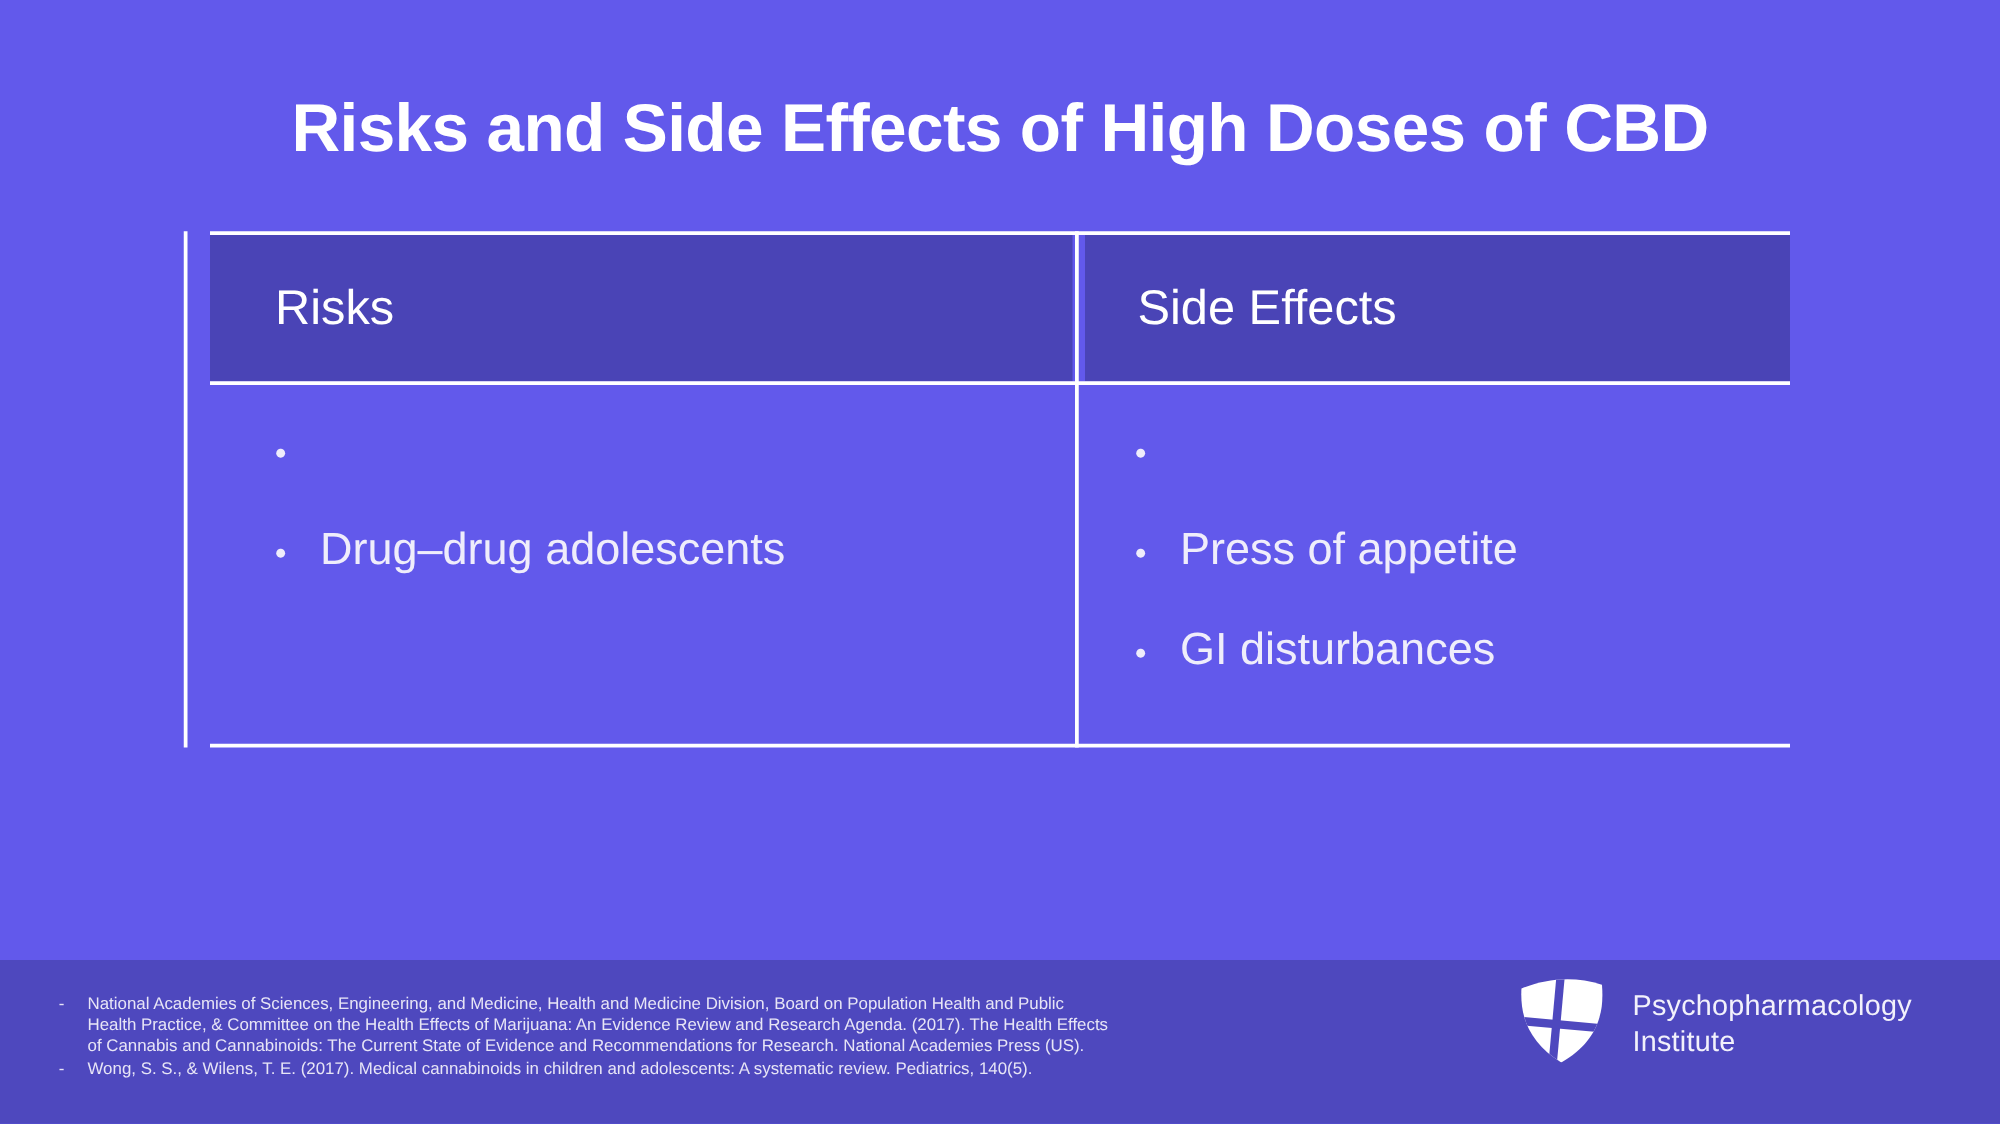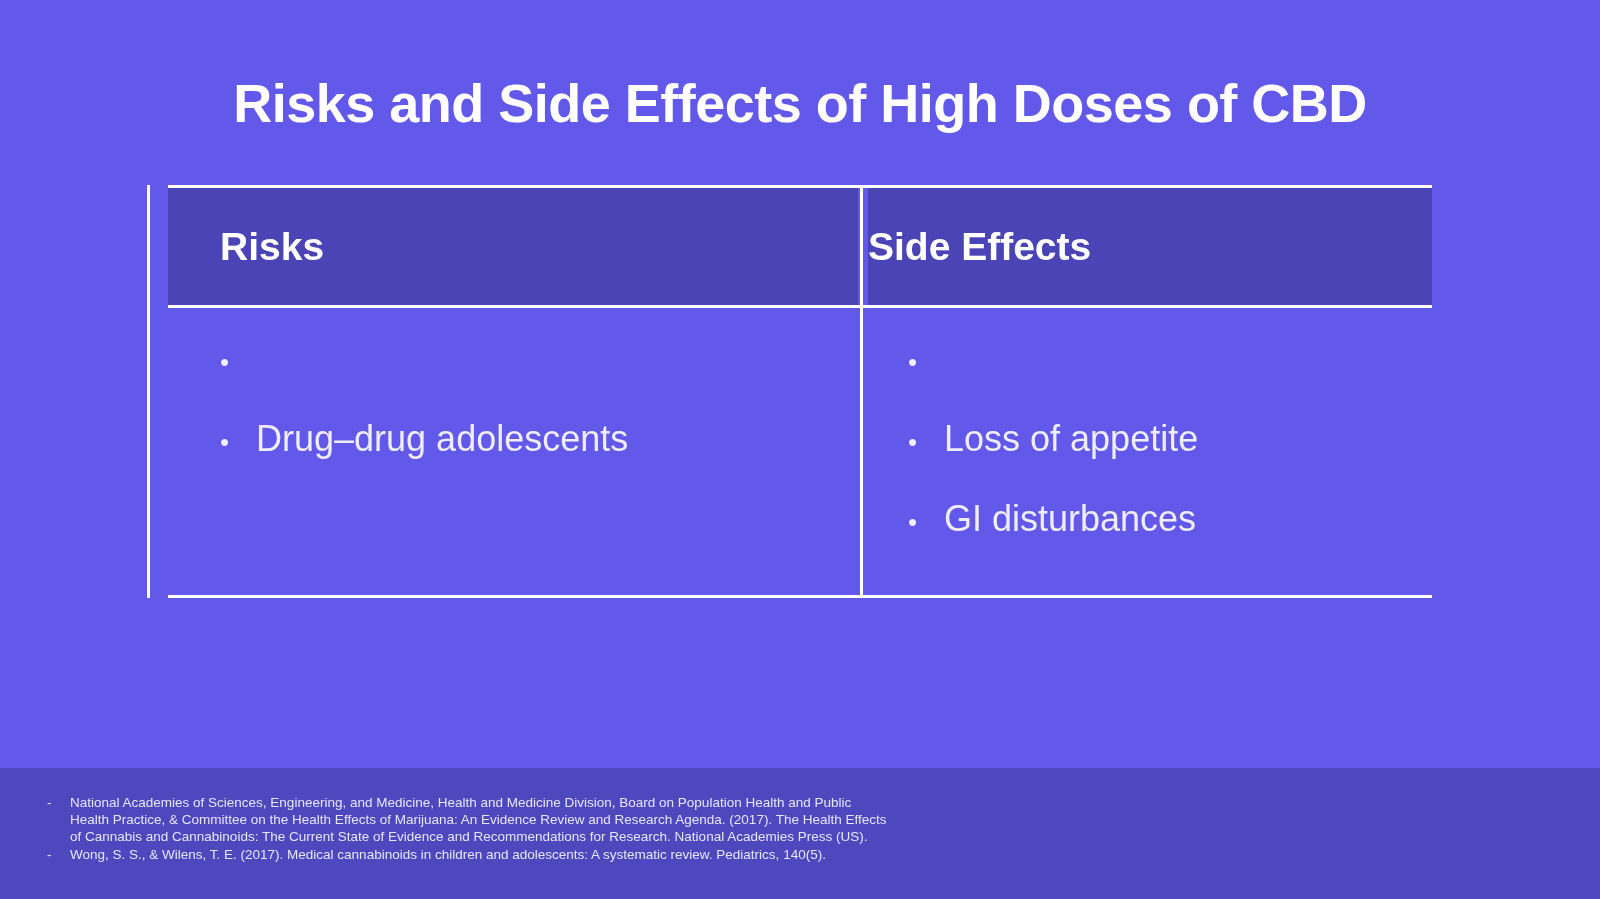--- a/index.html
+++ b/index.html
@@ -42,23 +42,23 @@
   .tbl .hline.top{top:0;}
   .tbl .hline.mid{top:120px;}
   .tbl .hline.bot{top:410px;}
   .tbl .vline{position:absolute;left:692px;top:0;width:3px;height:413px;background:var(--c-line);}
   .tbl .hdr{
     position:absolute;top:3px;height:117px;
     background:var(--c-panel);
     display:flex;align-items:center;
   }
   .tbl .hdr.left{left:0;width:690px;padding-left:52px;}
-  .tbl .hdr.right{left:700px;width:564px;}
+  .tbl .hdr.right{left:700px;width:564px;padding-left:42px;}
   .tbl .hdr .hdr-label{
-    font-size:39px;font-weight:700;color:var(--c-text);
+    font-size:39px;font-weight:400;color:var(--c-text);
   }
   .tbl ul.cell-list{
     position:absolute;top:155px;
     list-style:none;
   }
   .tbl ul.cell-list.left{left:52px;width:620px;}
   .tbl ul.cell-list.right{left:740px;width:510px;}
   .tbl ul.cell-list li{
     font-size:36px;
     line-height:44px;
@@ -139,28 +139,46 @@
       <span>Drug–drug adolescents</span>
     </li>
   </ul>
 
   <ul class="cell-list right">
     <li>
       <span class="blt">•</span>
     </li>
     <li>
       <span class="blt">•</span>
-      <span>Loss of appetite</span>
+      <span>Press of appetite</span>
     </li>
     <li>
       <span class="blt">•</span>
       <span>GI disturbances</span>
     </li>
   </ul>
 </div>
 
 <div class="footer">
   <ul class="cites">
     <li><span>National Academies of Sciences, Engineering, and Medicine, Health and Medicine Division, Board on Population Health and Public</span><br><span>Health Practice, &amp; Committee on the Health Effects of Marijuana: An Evidence Review and Research Agenda. (2017). </span><span class="it">The Health Effects</span><br><span class="it">of Cannabis and Cannabinoids: The Current State of Evidence and Recommendations for Research</span><span>. National Academies Press (US).</span></li>
     <li><span>Wong, S. S., &amp; Wilens, T. E. (2017). Medical cannabinoids in children and adolescents: A systematic review. </span><span class="it">Pediatrics</span><span>, </span><span class="it">140</span><span>(5).</span></li>
   </ul>
 
+  <div class="logo">
+    <svg class="logo-shield" viewBox="0 0 100 100" xmlns="http://www.w3.org/2000/svg">
+      <defs>
+        <clipPath id="shieldClip">
+          <path d="M7 16 C 34 5, 64 2, 94 12 C 97 44, 88 74, 50 96 C 17 76, 5 48, 7 16 Z"></path>
+        </clipPath>
+      </defs>
+      <g clip-path="url(#shieldClip)">
+        <rect x="0" y="0" width="100" height="100" fill="#FFFFFF"></rect>
+        <path d="M50 -5 L 40 105" stroke="#4E48BE" stroke-width="9" fill="none"></path>
+        <path d="M-5 50 L 105 60" stroke="#4E48BE" stroke-width="9" fill="none"></path>
+      </g>
+    </svg>
+    <div class="logo-text">
+      <div>Psychopharmacology</div>
+      <div>Institute</div>
+    </div>
+  </div>
 </div>
 
 </body></html>

